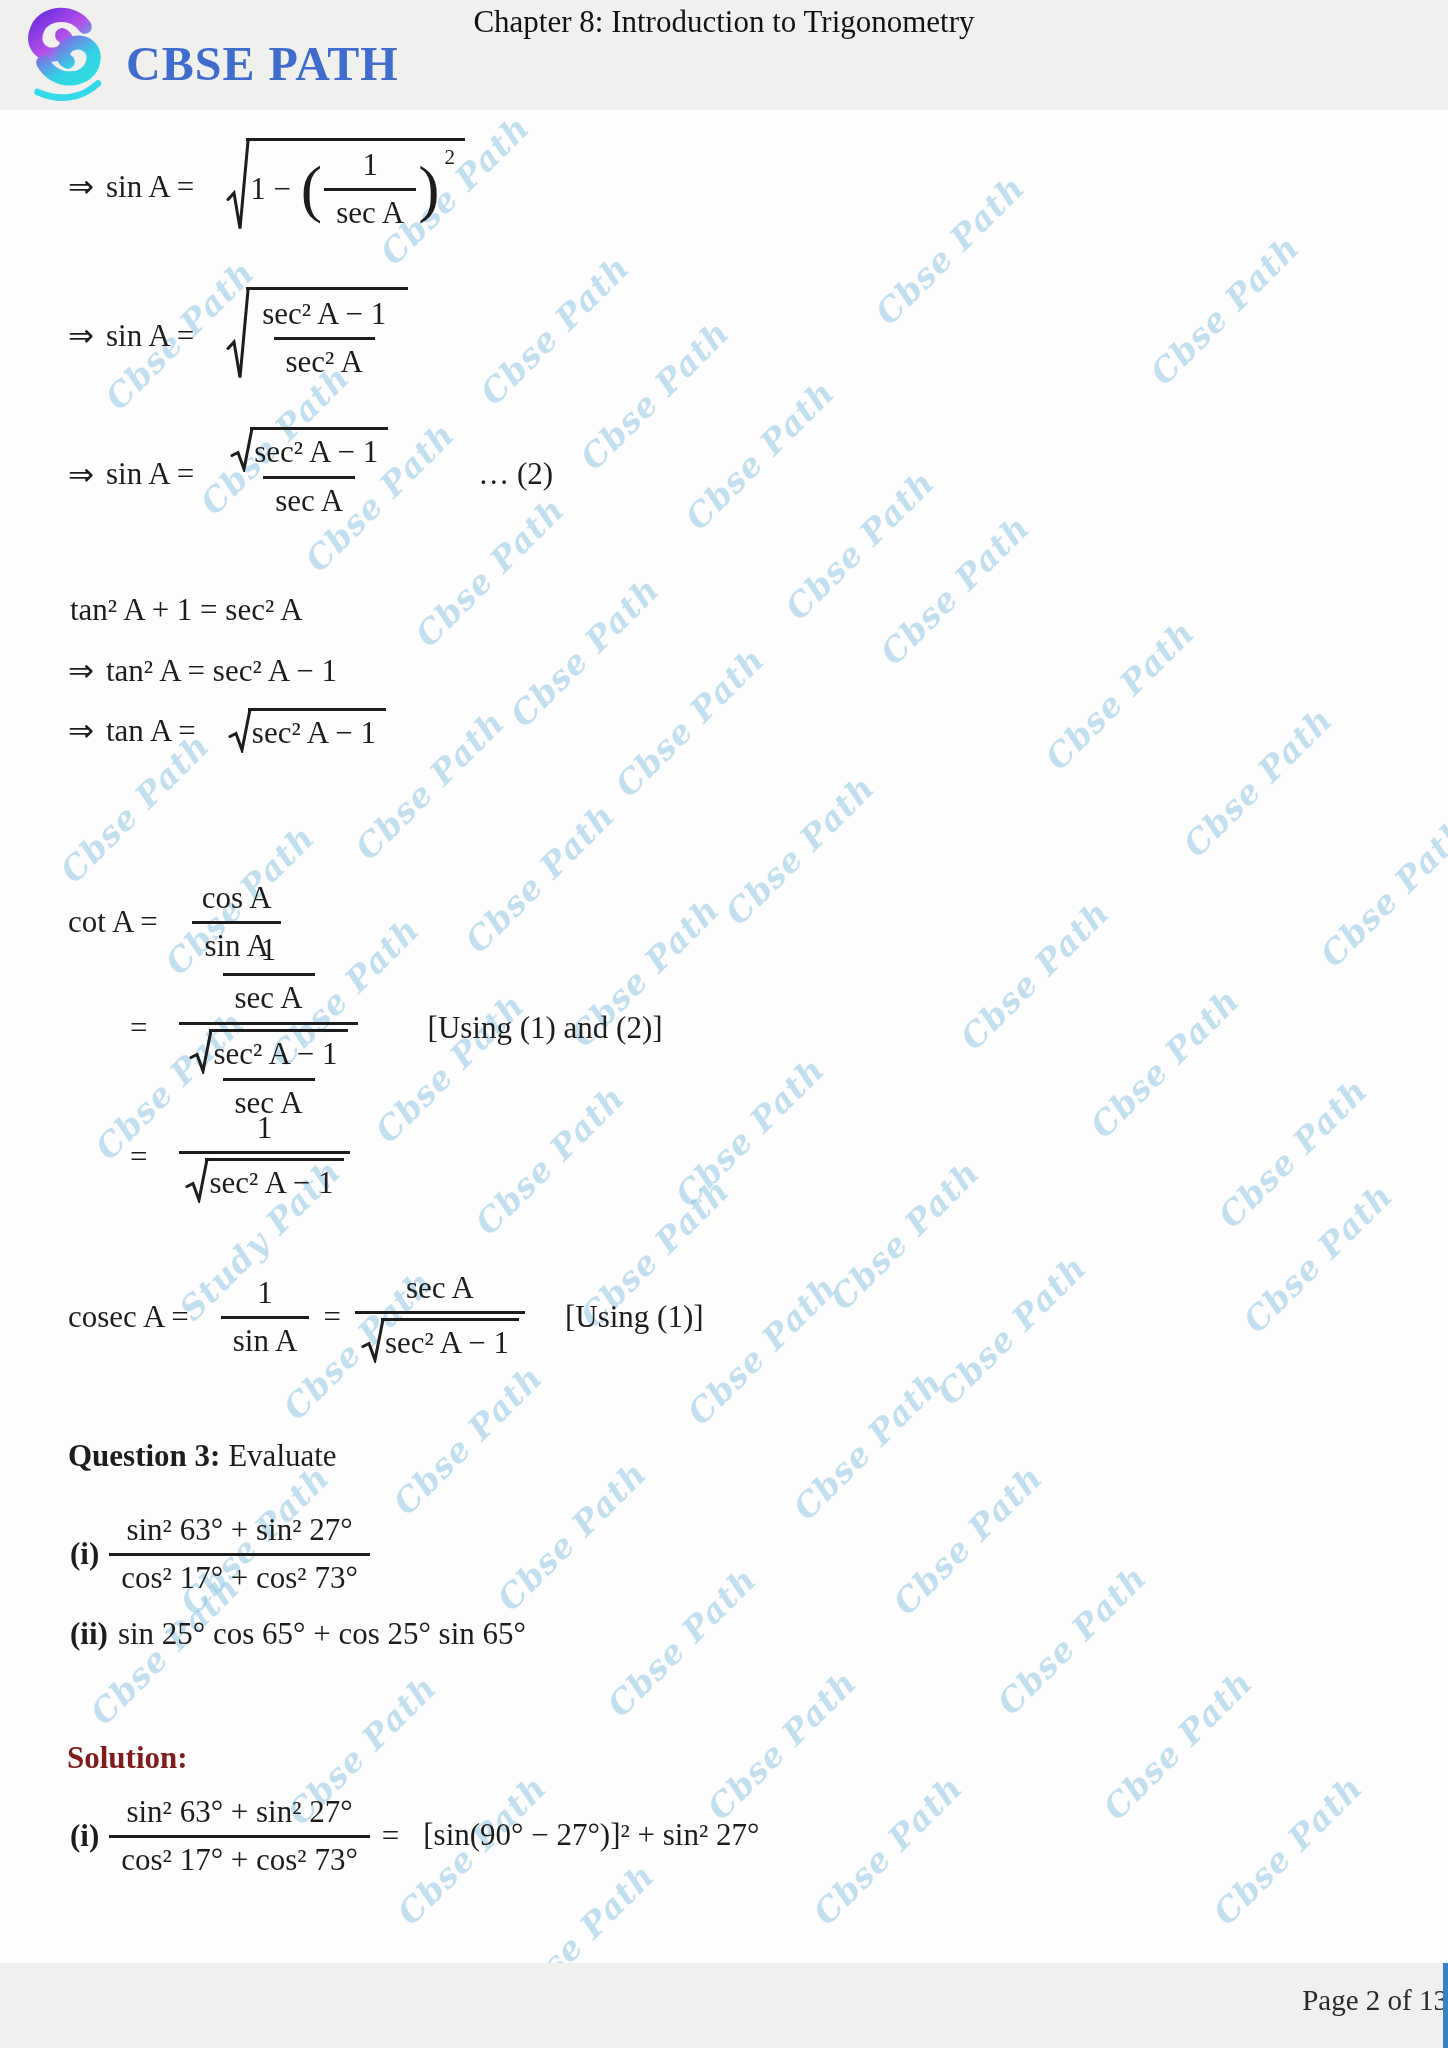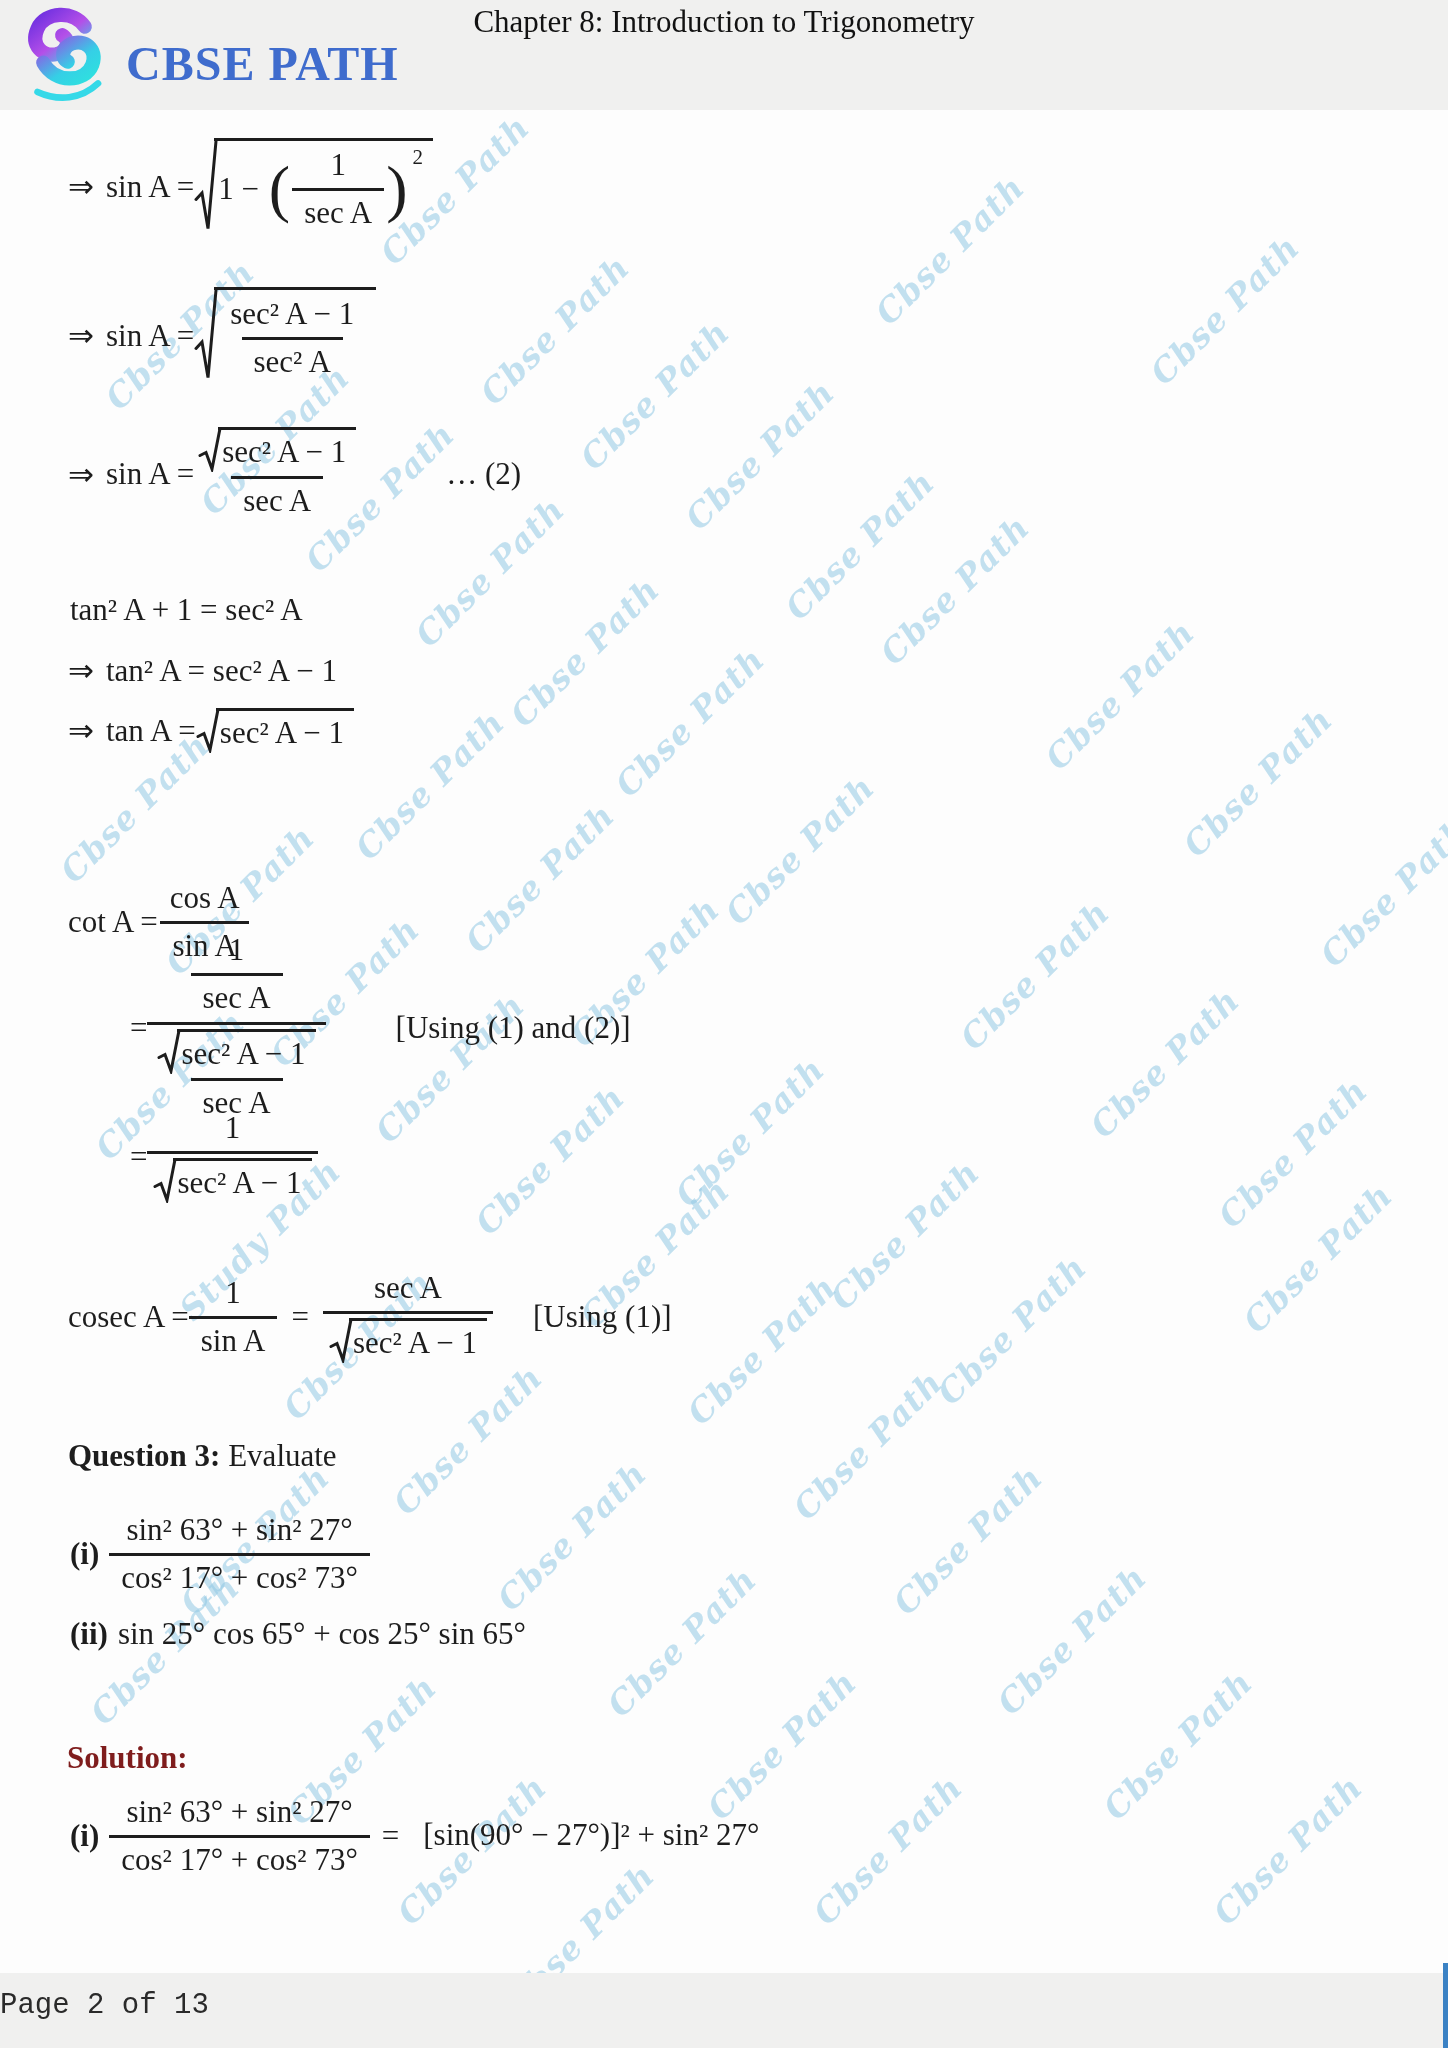--- a/index.html
+++ b/index.html
@@ -4,21 +4,21 @@
 <style>
   html,body { margin:0; padding:0; }
   .page {
     position:relative; width:1448px; height:2048px;
     background:#fdfdfd; overflow:hidden;
     font-family:"Liberation Serif", serif; color:#1d1d1d;
   }
   
   .band { position:absolute; left:0; right:0; background:#f0f0ef; z-index:5; }
   .header { top:0; height:110px; }
-  .footer { bottom:0; height:75px; display:flex; align-items:center; justify-content:flex-start;font-family:Liberation Mono, monospace; }
+  .footer { bottom:0; height:85px; display:flex; align-items:center; justify-content:flex-end; }
   .logo { position:absolute; left:14px; top:4px; width:100px; height:104px; }
   .brand {
     position:absolute; left:126px; top:38px; font-size:48px; line-height:52px;
     font-weight:bold; color:#3f6ccd; letter-spacing:1px; white-space:nowrap;
   }
   .header-center {
     position:absolute; left:0; right:0; top:5px; text-align:center;
     font-size:31px; line-height:34px; color:#121212;
   }
   .footer-text { font-size:29px; color:#2a2a2a; padding-bottom:10px; }
@@ -29,21 +29,21 @@
   .wm {
     position:absolute; transform:translate(-50%,-50%) rotate(-45deg);
     font-family:"DejaVu Serif", serif; font-style:italic; font-weight:bold;
     font-size:33px; letter-spacing:1px; color:rgba(146,201,227,0.55); white-space:nowrap;
   }
 
   
   .eq { position:absolute; display:flex; align-items:center; font-size:31px; z-index:2; white-space:nowrap; }
   .tok { display:inline-block; }
   .arr { margin-right:12px; }
-  .lhs { margin-right:0; }
+  .lhs { margin-right:32px; }
   .frac { display:inline-flex; flex-direction:column; align-items:center; vertical-align:middle; }
   .frac > .num { padding:2px 12px 5px; text-align:center; }
   .frac > .den { padding:4px 12px 2px; border-top:3px solid #1d1d1d; text-align:center; }
   .frac > .num.hasrad { padding:0 4px 4px; }
   .sqrt { position:relative; display:inline-flex; padding-left:22px; }
   .sqrt-rad { position:absolute; left:0; top:0; width:24px; height:100%; }
   .sqrt-body { display:flex; align-items:center; border-top:3px solid #1d1d1d; padding:4px 10px 2px 4px; margin-left:-2px; }
   .bigp { font-size:64px; line-height:58px; font-weight:400; margin:0 2px; }
   .outsup { align-self:flex-start; font-size:21px; margin:0 0 0 3px; }
   .note { margin-left:70px; }

